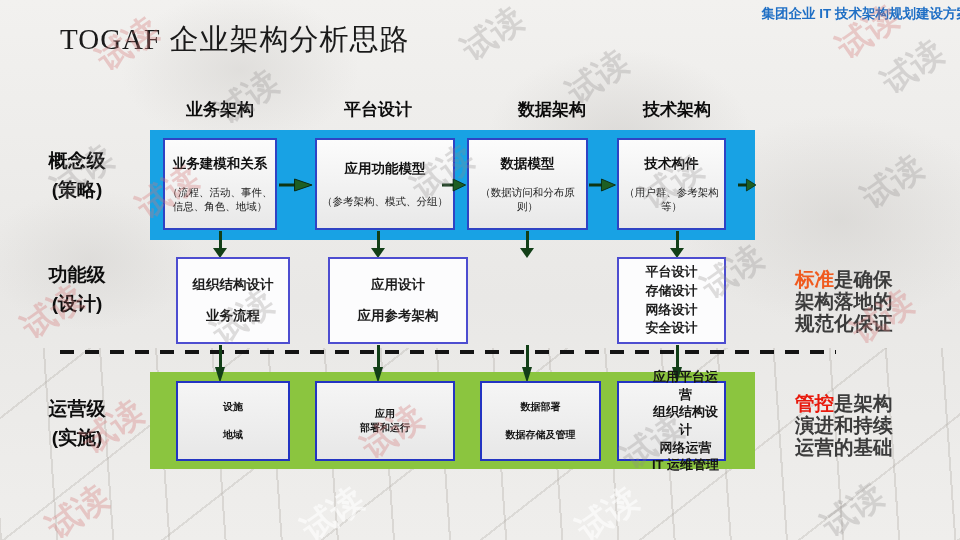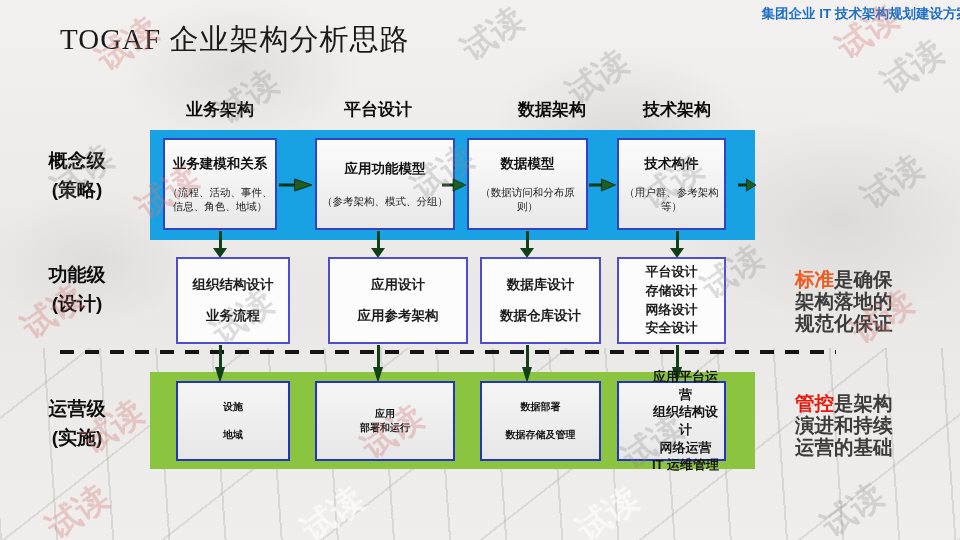--- a/index.html
+++ b/index.html
@@ -169,24 +169,20 @@
     </div>
 
   <div class="bx r2 c1 spread">
     <div class="ln">组织结构设计</div>
     <div class="ln">业务流程</div>
   </div>
   <div class="bx r2 c2 spread">
     <div class="ln">应用设计</div>
     <div class="ln">应用参考架构</div>
   </div>
-  <div class="bx r2 c3 spread">
-    <div class="ln">数据库设计</div>
-    <div class="ln">数据仓库设计</div>
-  </div>
   <div class="bx r2 c4 center">
     <div class="ln">平台设计</div>
     <div class="ln">存储设计</div>
     <div class="ln">网络设计</div>
     <div class="ln">安全设计</div>
   </div>
 
   <div class="dar darB" style="left:213px">
       <div class="stem"></div>
       <div class="head"></div>

